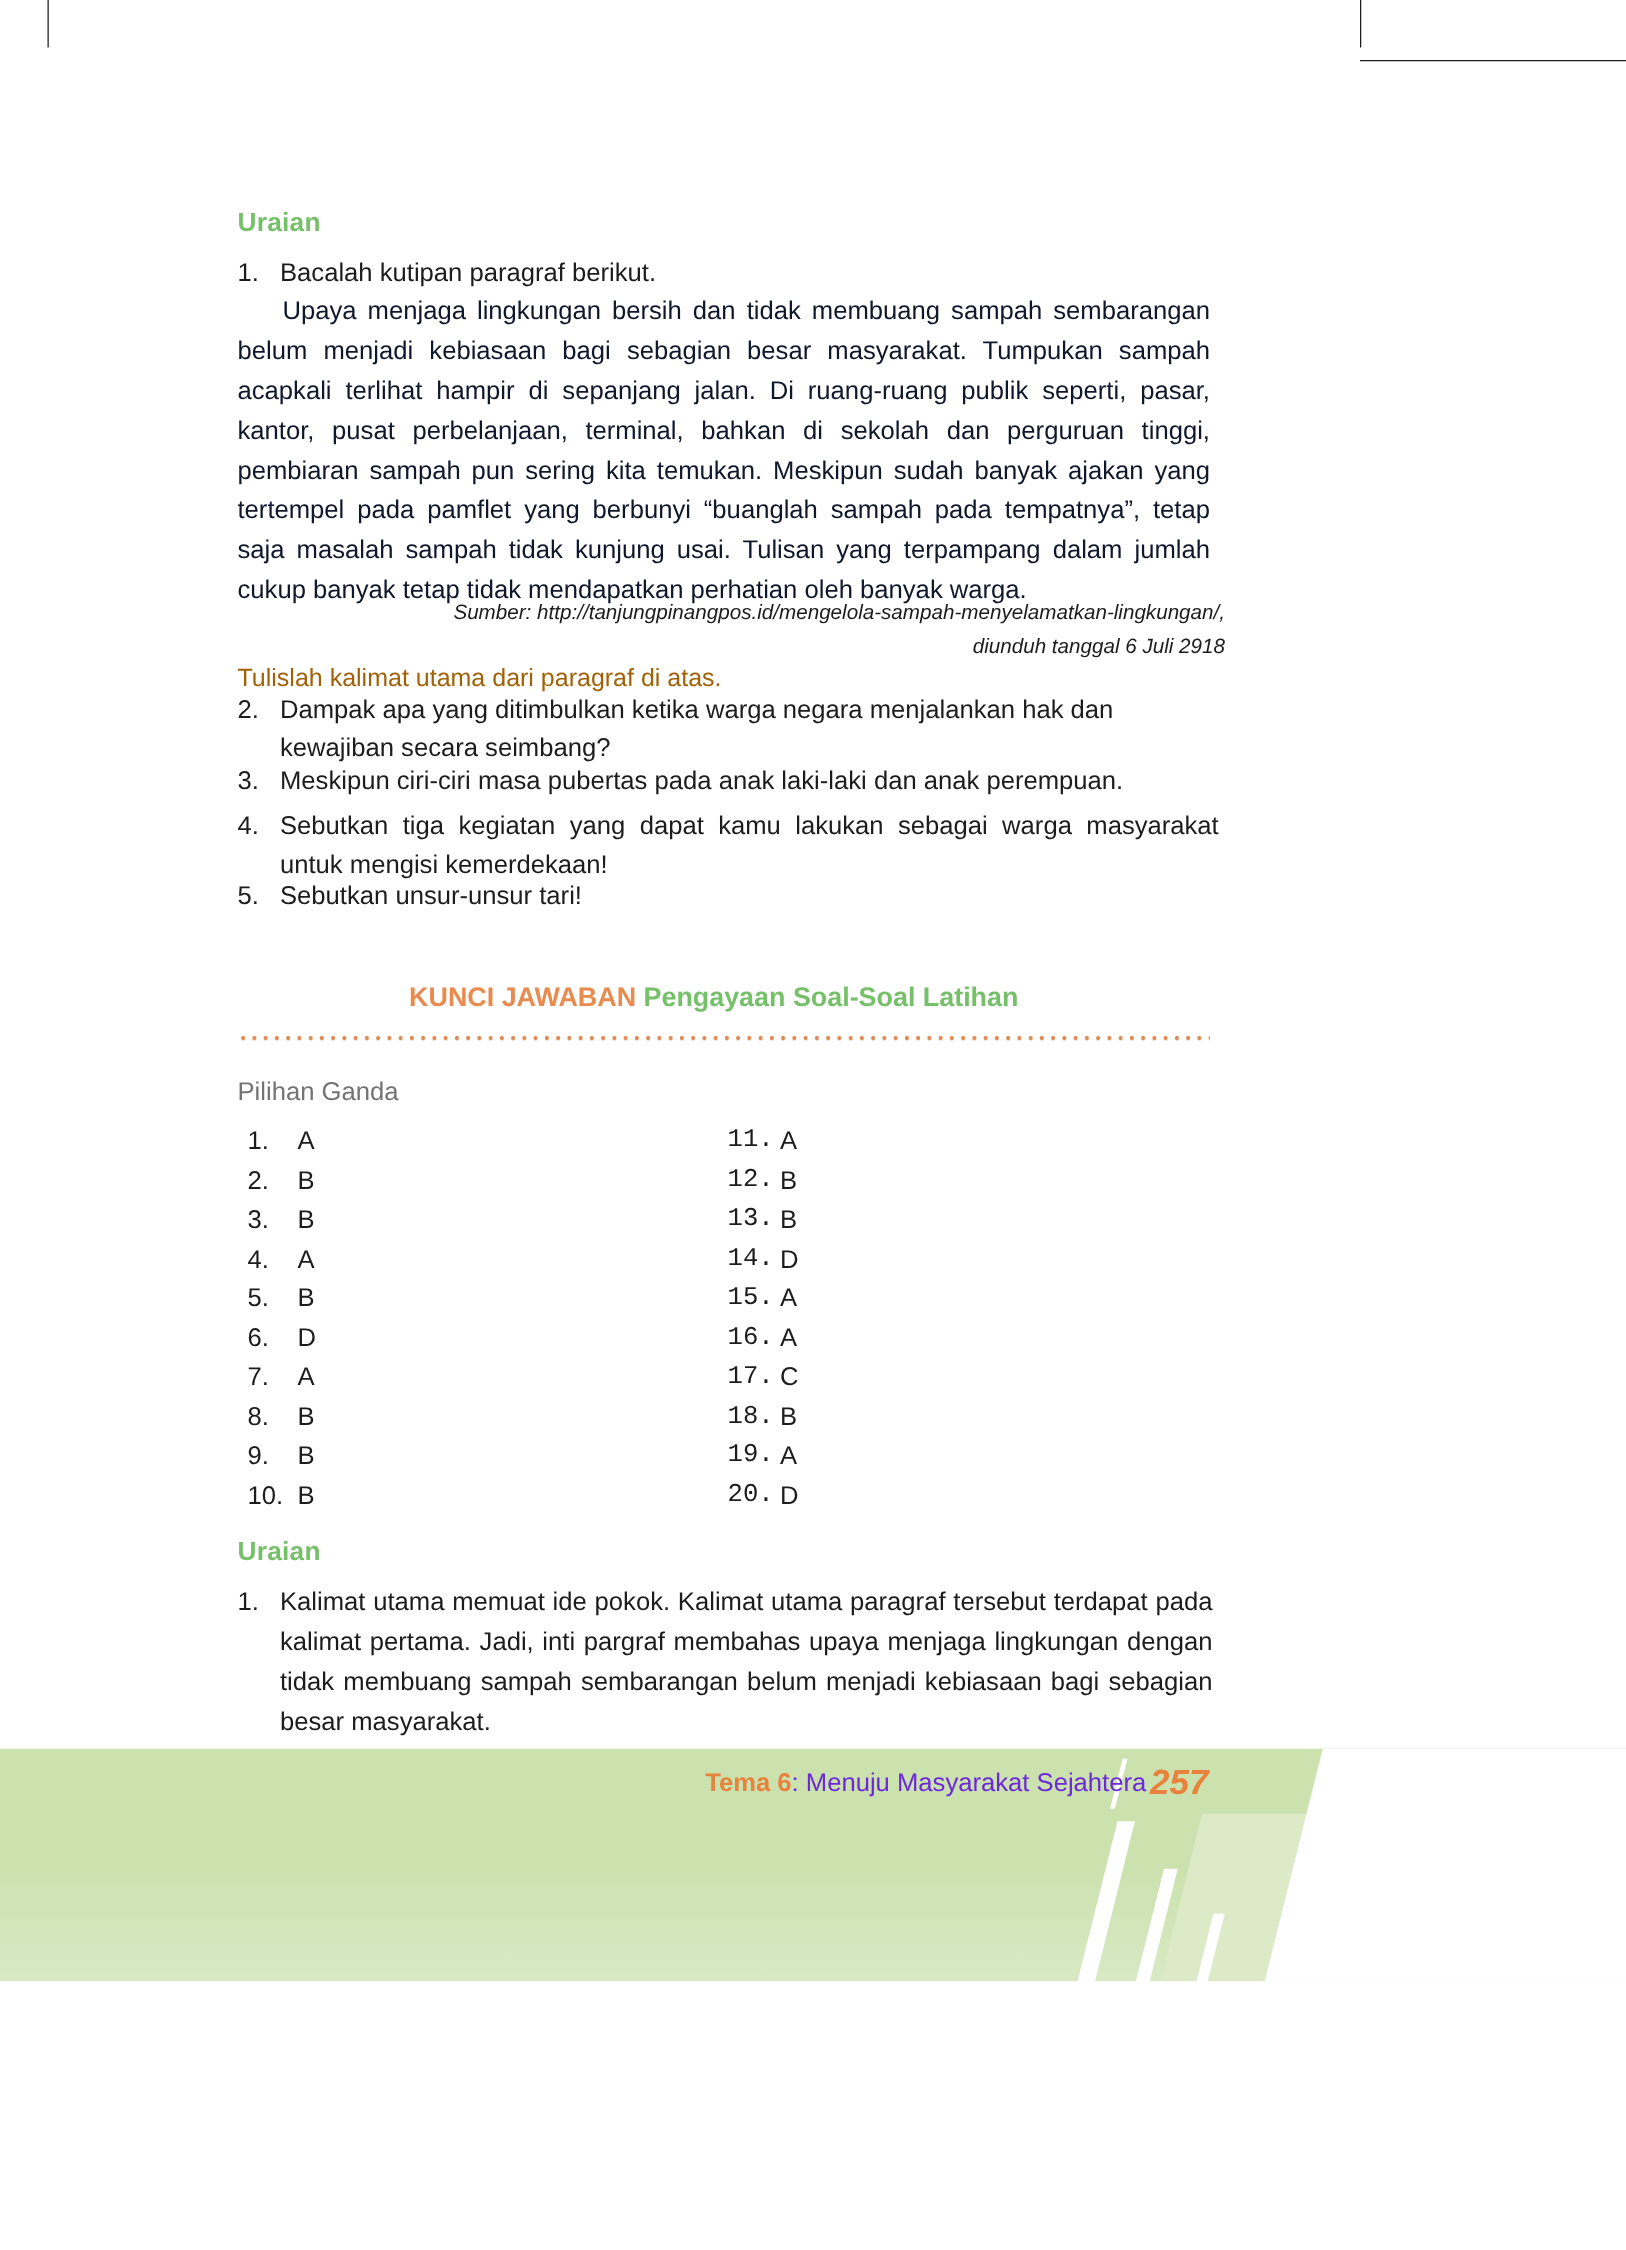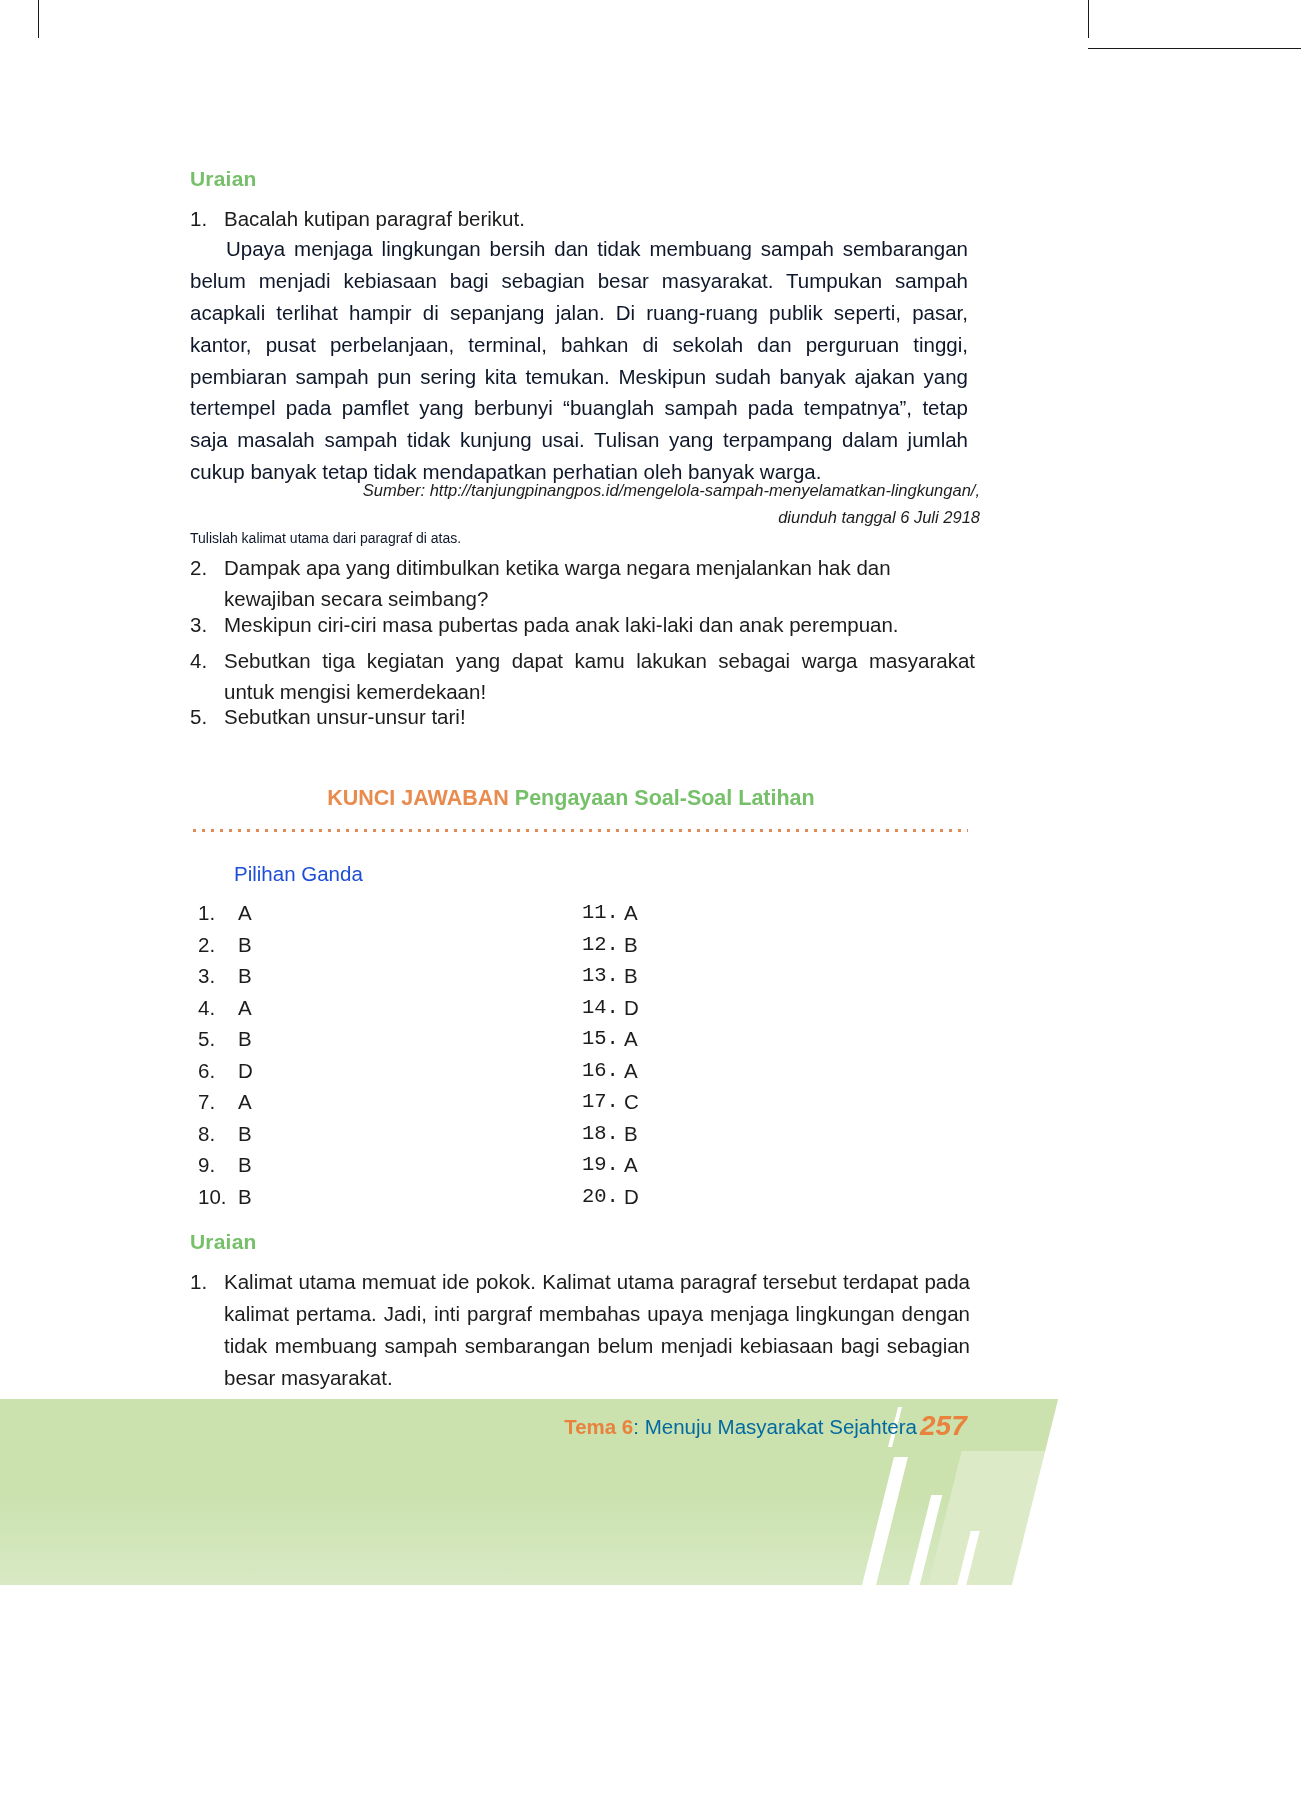--- a/index.html
+++ b/index.html
@@ -77,22 +77,22 @@
     width: 790px;
     font-size: 16.5px;
     font-style: italic;
     line-height: 1.66;
     color: #1c1c1c;
     text-align: right;
   }
 
   .plain-line {
     position: absolute;
-    font-size: 14px;
-    color: #0f172a;
+    font-size: 20px;
+    color: #a16207;
     line-height: 1.5;
   }
 
   
   .kunci-title {
     position: absolute;
     left: 182px;
     top: 786px;
     width: 778px;
     text-align: center;
@@ -112,22 +112,21 @@
     background-size: 9px 5px;
     background-repeat: repeat-x;
     background-position: 0 center;
   }
 
   .pg-label {
     position: absolute;
     left: 190px;
     top: 862px;
     font-size: 20.5px;
-    color: #1d4ed8;
-    margin-left: 44px;
+    color: #737373;
   }
 
   .answer-cols {
     position: absolute;
     left: 190px;
     top: 897px;
     width: 620px;
   }
   .ans-col {
     position: absolute;
@@ -176,21 +175,21 @@
     background: linear-gradient(to bottom, #cbe2af 0%, #cbe2af 52%, #d8e9c4 100%);
   }
   .footer-text {
     position: absolute;
     right: 384px;
     top: 16px;
     font-size: 20.5px;
     white-space: nowrap;
   }
   .footer-tema { color: #e8823c; font-weight: bold; }
-  .footer-rest { color: #0369a1; margin-top: 31px; }
+  .footer-rest { color: #6d28d9; margin-top: 31px; }
   .page-no {
     position: absolute;
     left: 920px;
     top: 11px;
     font-size: 28px;
     font-weight: bold;
     color: #e8823c;
     font-style: italic;
   }
   .slash {

